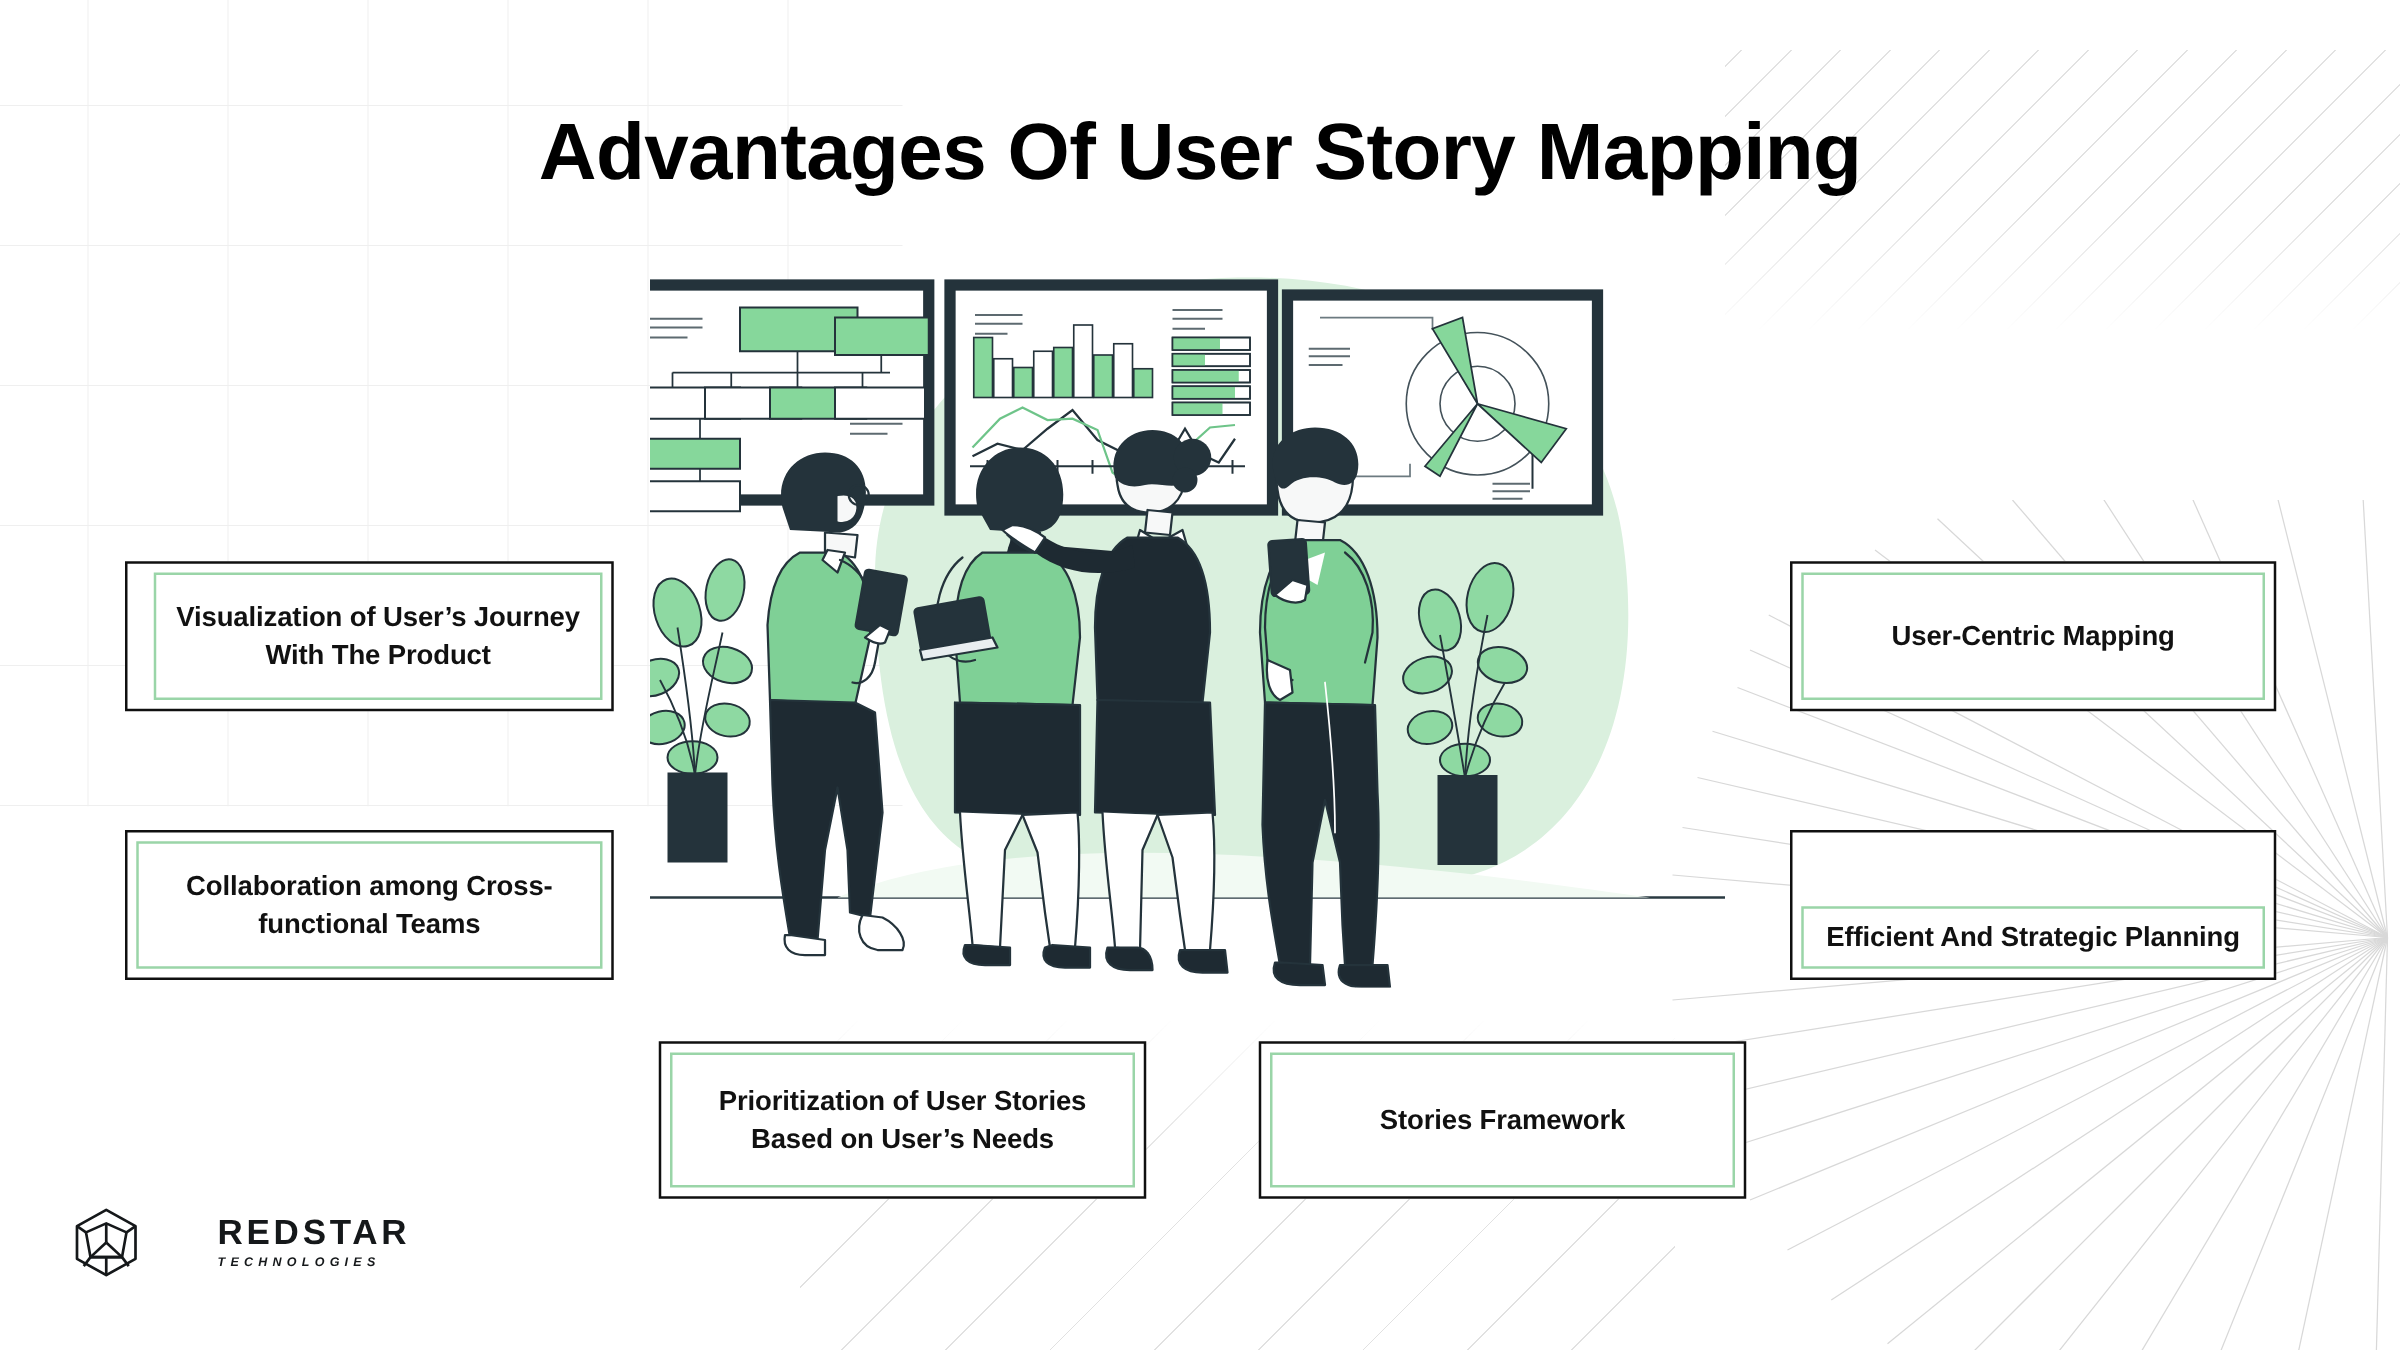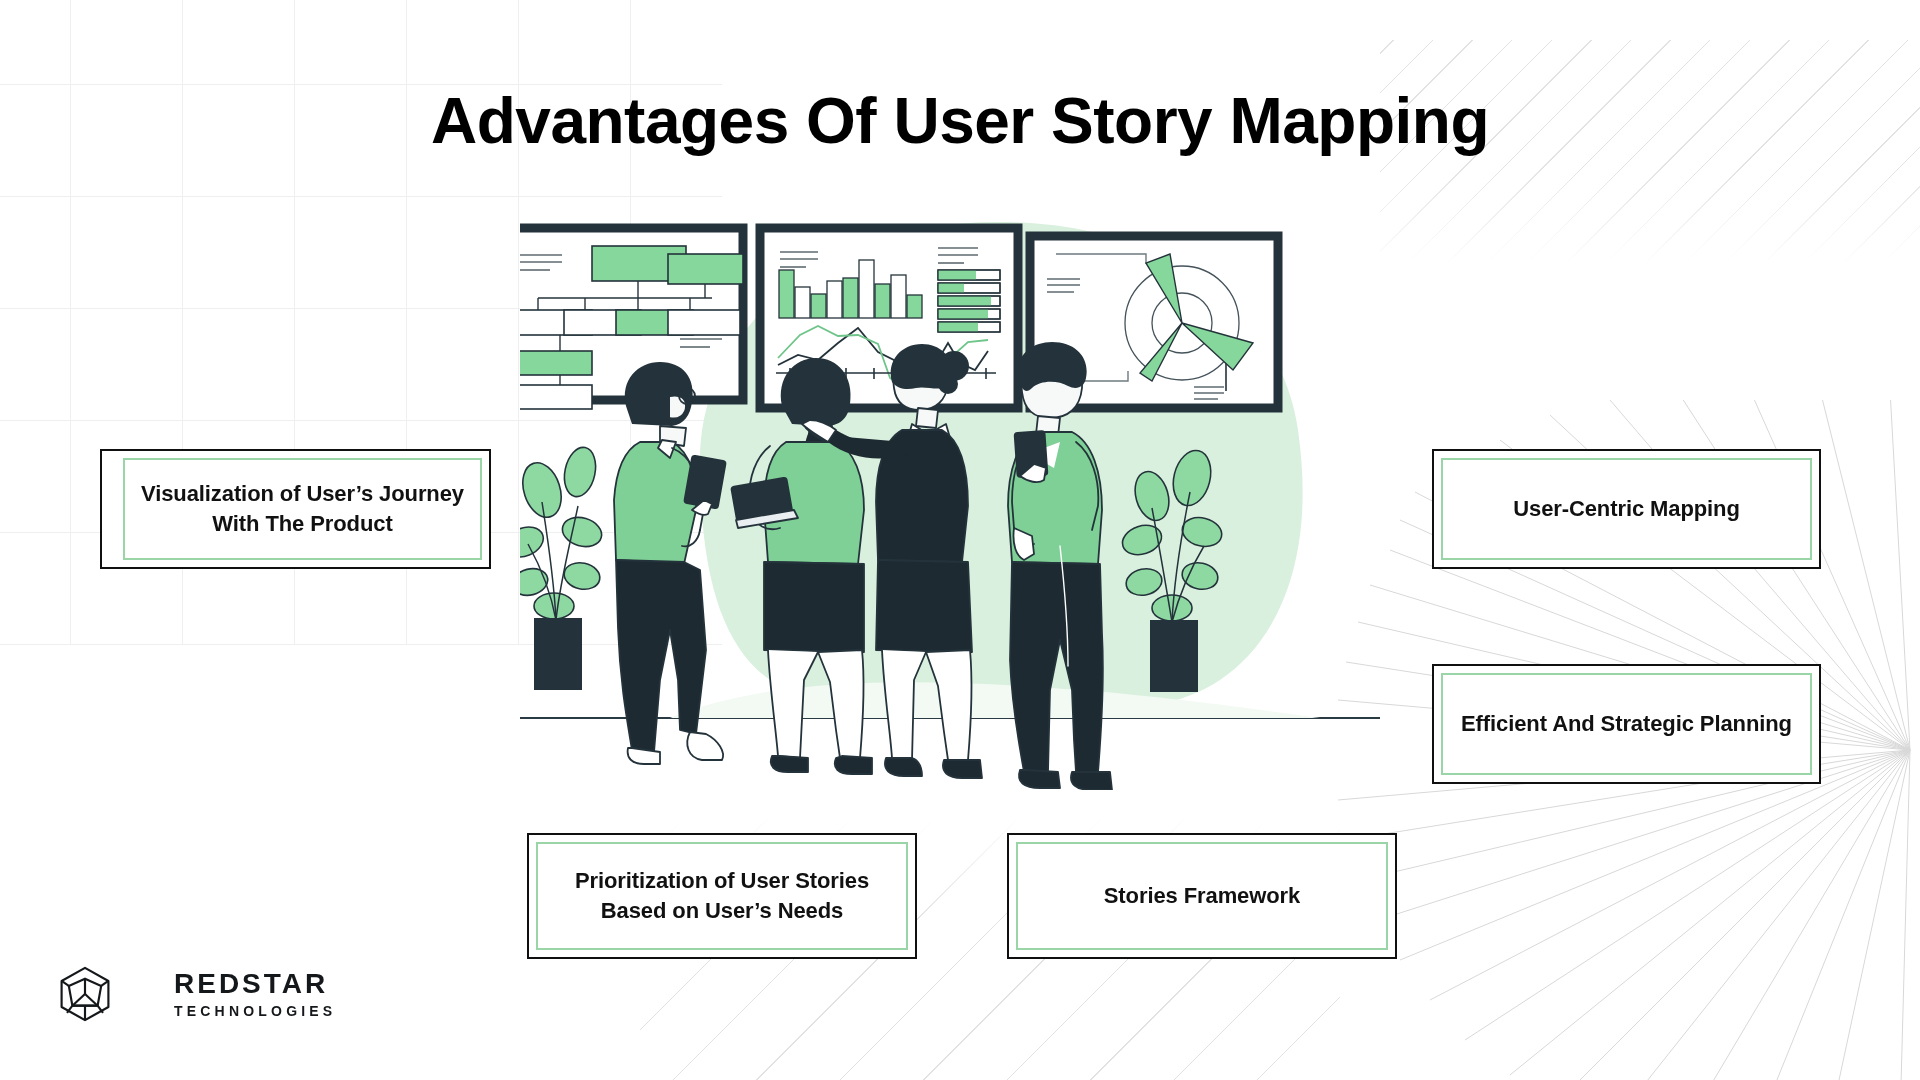--- a/index.html
+++ b/index.html
@@ -74,38 +74,38 @@
     font-size:22px;
     font-weight:700;
     color:#111111;
     line-height:1.38;
     letter-spacing:-0.1px;
   }
   
   #box-visualization { left:100px;  top:449px; width:391px; height:120px;padding-left:21px; }
   #box-collaboration { left:100px;  top:664px; width:391px; height:120px; }
   #box-user-centric  { left:1432px; top:449px; width:389px; height:120px; }
-  #box-efficient     { left:1432px; top:664px; width:389px; height:120px; }
+  #box-efficient     { left:1432px; top:664px; width:389px; height:120px;align-items:flex-end; }
   #box-prioritization{ left:527px;  top:833px; width:390px; height:126px; }
   #box-flexible      { left:1007px; top:833px; width:390px; height:126px; }
 
   
   .illustration { position:absolute; left:520px; top:210px; width:900px; height:580px; }
 
   
   .logo { position:absolute; left:58px; top:963px; width:240px; height:62px; display:flex; align-items:center; gap:14px; }
   .logo-mark { width:54px; height:56px; flex:none; }
   .logo-text { display:flex; flex-direction:column; justify-content:center;margin-left:48px; }
   .logo-name {
     font-size:28px; font-weight:700; color:#15181a;
     letter-spacing:3.0px; line-height:1;
   }
   .logo-sub {
-    font-size:14px; font-weight:700; color:#15181a;
-    letter-spacing:4.2px; line-height:1; margin-top:6px;
+    font-size:10px; font-weight:700; color:#15181a;
+    letter-spacing:4.2px; line-height:1; margin-top:6px;font-style:italic;
   }
 </style>
 </head>
 <body>
 
 <div class="stage">
 
   <div class="bg-grid"></div>
   <div class="bg-hatch-tr"></div>
   <div class="bg-hatch-bottom"></div>
@@ -389,20 +389,25 @@
       <path d="M494 318 C492 334 496 346 504 350 L514 344 L512 326 Z" fill="#ffffff"></path>
     </g>
   </svg>
 
   <div class="fbox" id="box-visualization">
     <div class="fbox-inner">
       <span class="fbox-label">Visualization of User’s Journey With The Product</span>
     </div>
   </div>
 
+  <div class="fbox" id="box-collaboration">
+    <div class="fbox-inner">
+      <span class="fbox-label">Collaboration among Cross-functional Teams</span>
+    </div>
+  </div>
 
   <div class="fbox" id="box-user-centric">
     <div class="fbox-inner">
       <span class="fbox-label">User-Centric Mapping</span>
     </div>
   </div>
 
   <div class="fbox" id="box-efficient">
     <div class="fbox-inner">
       <span class="fbox-label">Efficient And Strategic Planning</span>

